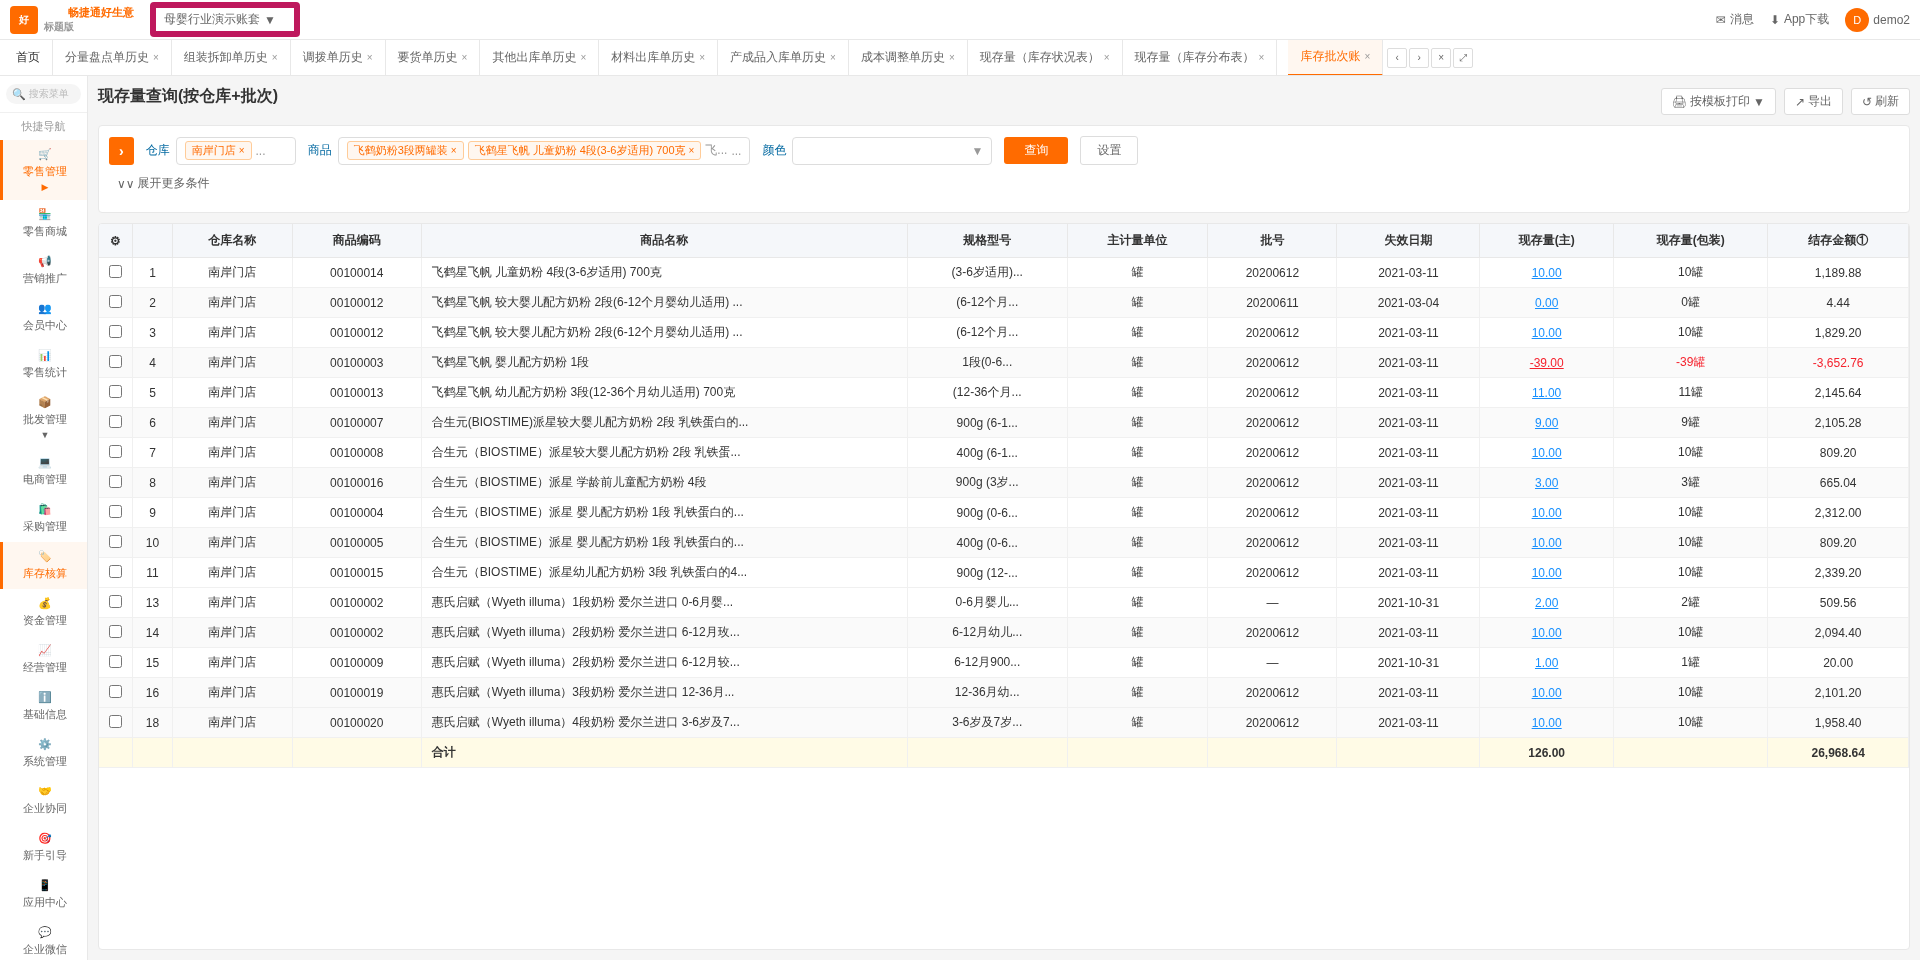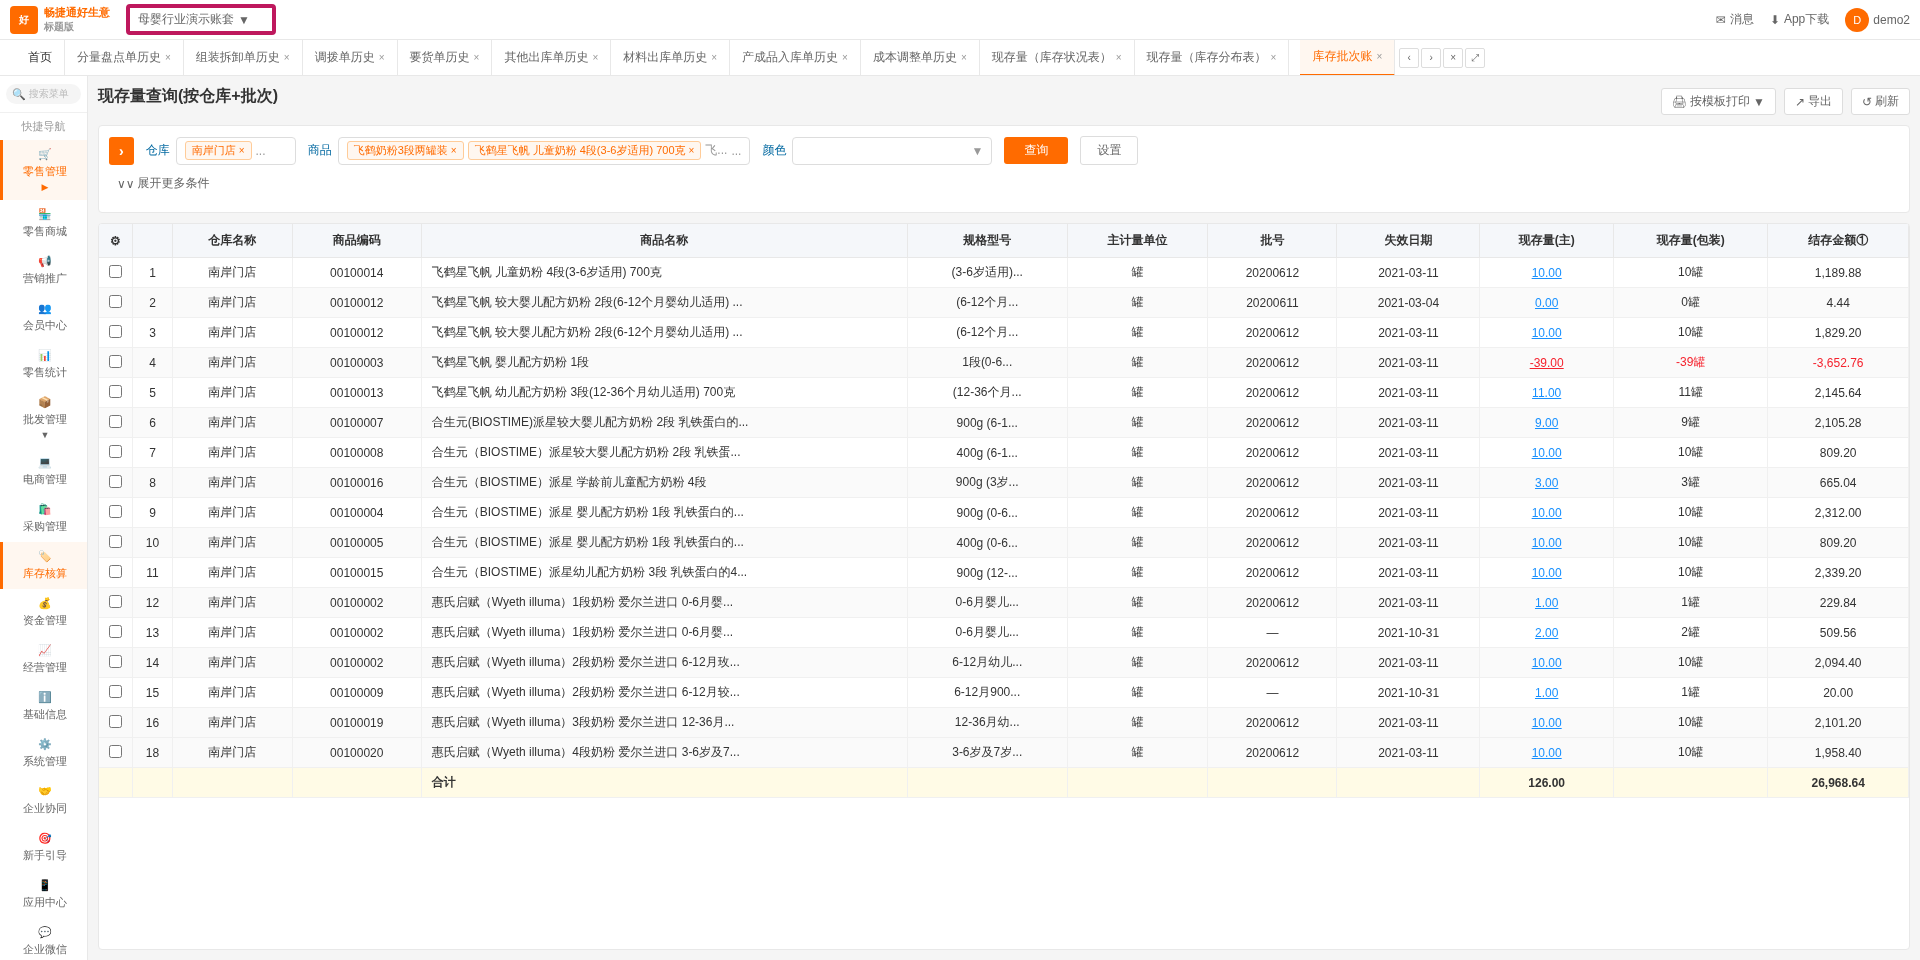--- a/index.html
+++ b/index.html
@@ -2,26 +2,26 @@
 <html><head>
   <meta charset="utf-8">
   <style>
     * { box-sizing: border-box; margin: 0; padding: 0; }
     body { font-family: 'Microsoft YaHei', Arial, sans-serif; font-size: 12px; background: #f5f5f5; color: #333; width: 1920px; height: 960px; overflow: hidden; }
 
     
     .top-bar { height: 40px; background: #fff; border-bottom: 1px solid #e8e8e8; display: flex; align-items: center; padding: 0 10px; gap: 16px; }
     .logo-area { display: flex; align-items: center; gap: 6px; color: #ff6b00; font-weight: bold; font-size: 13px; min-width: 80px; }
     .logo-icon { width: 28px; height: 28px; background: #ff6b00; border-radius: 4px; display: flex; align-items: center; justify-content: center; color: white; font-size: 10px; }
-    .dropdown-selector { display: flex; align-items: center; gap: 4px; border: 4px solid #be185d; border-radius: 4px; padding: 3px 8px; cursor: pointer; color: #666; min-width: 150px; }
+    .dropdown-selector { display: flex; align-items: center; gap: 4px; border: 6px solid #be185d; border-radius: 4px; padding: 3px 8px; cursor: pointer; color: #666; min-width: 150px; }
     .top-bar-right { margin-left: auto; display: flex; align-items: center; gap: 16px; color: #666; }
     .top-bar-right .item { display: flex; align-items: center; gap: 4px; cursor: pointer; }
 
     
-    .nav-tabs { height: 36px; background: #fff; border-bottom: 1px solid #e8e8e8; display: flex; align-items: center; overflow: hidden; padding: 0 16px; }
+    .nav-tabs { height: 36px; background: #fff; border-bottom: 1px solid #e8e8e8; display: flex; align-items: center; overflow: hidden; padding: 0 4px; }
     .nav-tab { height: 36px; display: flex; align-items: center; padding: 0 12px; font-size: 12px; color: #666; border-right: 1px solid #e8e8e8; cursor: pointer; white-space: nowrap; gap: 4px; flex-shrink: 0; }
     .nav-tab.home { color: #333; font-weight: 500; }
     .nav-tab .close-x { color: #999; font-size: 10px; cursor: pointer; }
     .nav-tab.active { color: #ff6b00; border-bottom: 2px solid #ff6b00; background: #fff7f0; margin-left: 11px; }
     .nav-tab-arrows { display: flex; align-items: center; gap: 2px; padding: 0 4px; }
     .nav-tab-arrow { width: 20px; height: 20px; display: flex; align-items: center; justify-content: center; cursor: pointer; color: #666; border: 1px solid #ddd; border-radius: 2px; font-size: 10px; }
 
     
     .main-layout { display: flex; height: calc(960px - 76px); }
 
@@ -77,21 +77,21 @@
     .expand-more-row { text-align: center; padding: 6px 0; }
     .orange-arrow { background: #ff6b00; color: #fff; border: none; border-radius: 3px; padding: 6px 10px; cursor: pointer; font-size: 14px; font-weight: bold; }
   </style>
 </head>
 <body>
 
 <div class="top-bar">
   <div class="logo-area">
     <div class="logo-icon">好</div>
     <div>
-      <div style="font-size:11px;color:#ff6b00;font-weight:bold;">畅捷通好生意</div>
+      <div style="font-size:11px;color:#ff6b00;font-weight:bold;margin-left:24px;">畅捷通好生意</div>
       <div style="font-size:10px;color:#999;">标题版</div>
     </div>
   </div>
   <div class="dropdown-selector">
     <span>母婴行业演示账套</span>
     <span>▼</span>
   </div>
   <div class="top-bar-right">
     <div class="item">
       <span>✉</span>
@@ -449,34 +449,20 @@
     <td>00100015</td>
     <td style="text-align:left;max-width:280px;overflow:hidden;text-overflow:ellipsis;white-space:nowrap;">合生元（BIOSTIME）派星幼儿配方奶粉 3段 乳铁蛋白的4...</td>
     <td>900g (12-...</td>
     <td>罐</td>
     <td>20200612</td>
     <td>2021-03-11</td>
     <td class=""><span class="link-text ">10.00</span></td>
     <td class="">10罐</td>
     <td class="">2,339.20</td>
   </tr>
-            <tr style="background: rgb(250, 250, 250);">
-    <td><input type="checkbox" style=""></td>
-    <td>12</td>
-    <td>南岸门店</td>
-    <td>00100002</td>
-    <td style="text-align:left;max-width:280px;overflow:hidden;text-overflow:ellipsis;white-space:nowrap;">惠氏启赋（Wyeth illuma）1段奶粉 爱尔兰进口 0-6月婴...</td>
-    <td>0-6月婴儿...</td>
-    <td>罐</td>
-    <td>20200612</td>
-    <td>2021-03-11</td>
-    <td class=""><span class="link-text ">1.00</span></td>
-    <td class="">1罐</td>
-    <td class="">229.84</td>
-  </tr>
             <tr>
     <td><input type="checkbox" style=""></td>
     <td>13</td>
     <td>南岸门店</td>
     <td>00100002</td>
     <td style="text-align:left;max-width:280px;overflow:hidden;text-overflow:ellipsis;white-space:nowrap;">惠氏启赋（Wyeth illuma）1段奶粉 爱尔兰进口 0-6月婴...</td>
     <td>0-6月婴儿...</td>
     <td>罐</td>
     <td>—</td>
     <td>2021-10-31</td>

